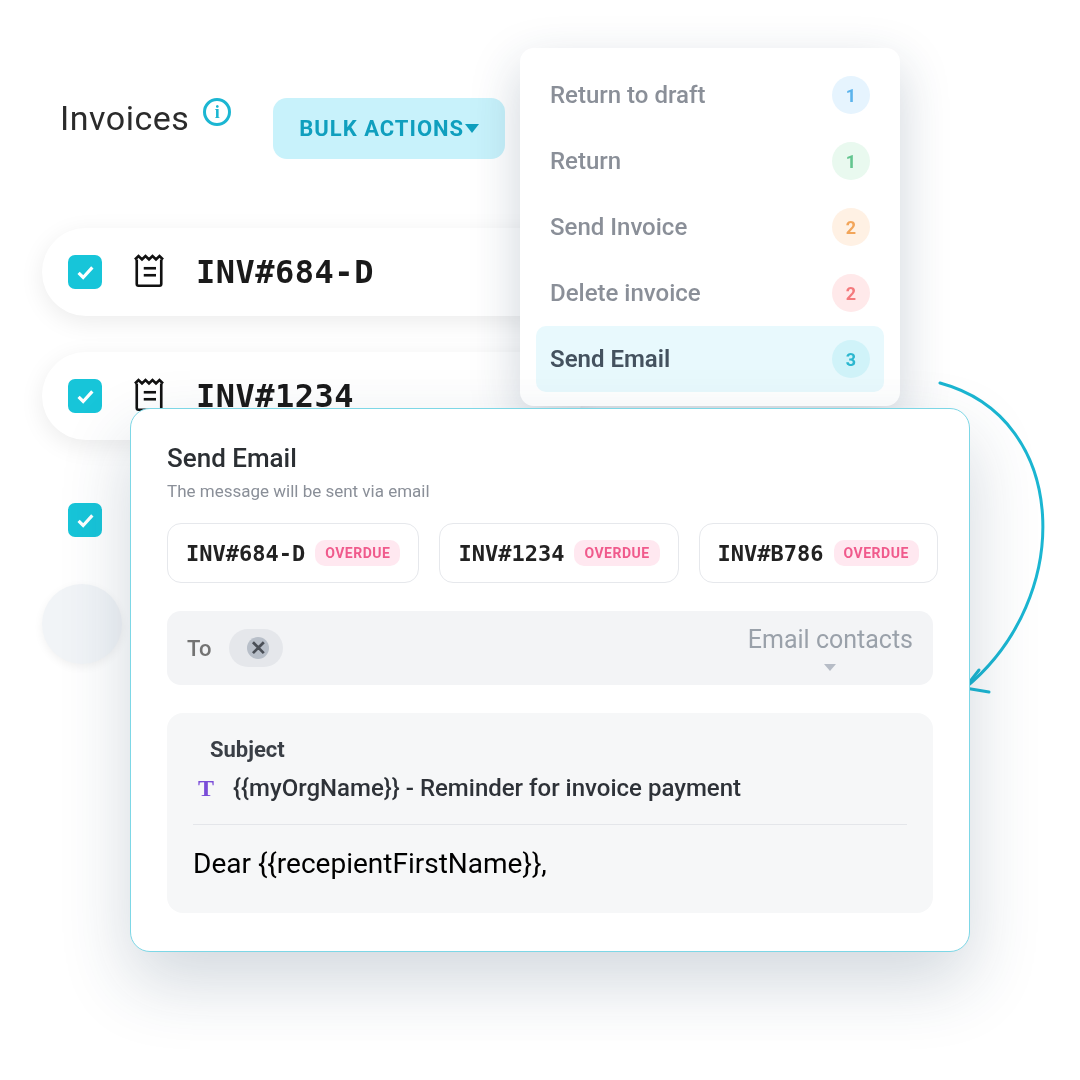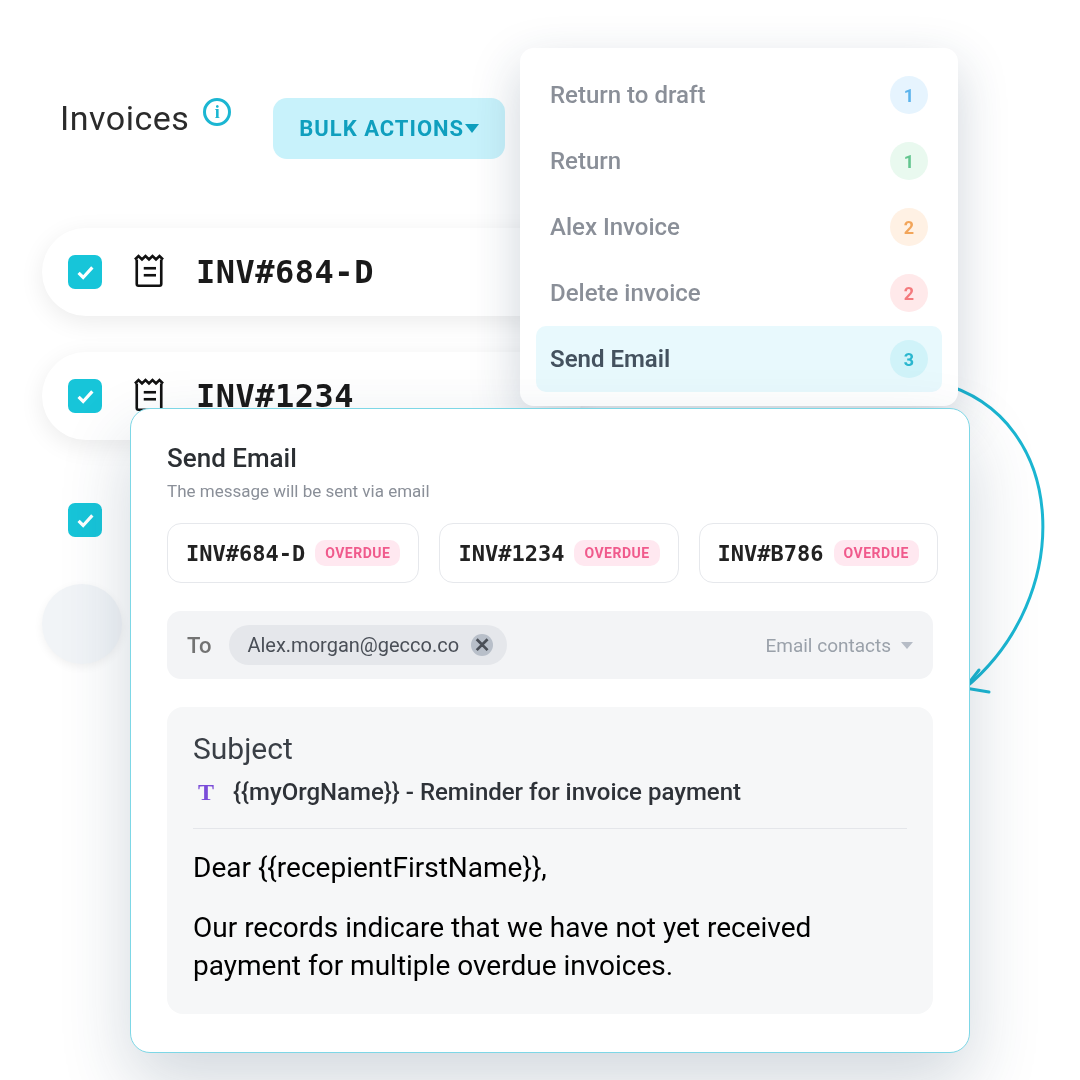--- a/index.html
+++ b/index.html
@@ -100,21 +100,21 @@
     color: #1a1a1a;
     font-family: ui-monospace, Menlo, Consolas, monospace;
     letter-spacing: 0.5px;
   }
 
   
   .menu {
     position: absolute;
     left: 520px;
     top: 48px;
-    width: 438px;
+    width: 380px;
     background: #ffffff;
     border-radius: 14px;
     box-shadow: 0 18px 50px rgba(30,60,90,0.22);
     padding: 14px 16px;
     z-index: 20;
   }
   .menu-item {
     display: flex;
     align-items: center;
     justify-content: space-between;
@@ -241,43 +241,45 @@
     display: inline-flex;
     align-items: center;
     justify-content: center;
     font-size: 14px;
     font-weight: 700;
     cursor: pointer;
   }
   .contacts {
     margin-left: auto;
     color: #9aa1aa;
-    font-size: 19px;
+    font-size: 25px;
     display: inline-flex;
     align-items: center;
     gap: 10px;
     cursor: pointer;
+    flex-direction: column;
   }
   .mini-chev {
     width: 0; height: 0;
     border-left: 6px solid transparent;
     border-right: 6px solid transparent;
     border-top: 7px solid #b6bcc6;
   }
 
   .body-box {
     margin-top: 28px;
     background: #f6f7f8;
     border-radius: 16px;
     padding: 24px 26px 30px;
   }
   .subject-label {
-    font-size: 30px;
+    font-size: 22px;
     color: #3a3f46;
-    font-weight: 400;
+    font-weight: 700;
+    margin-left: 17px;
   }
   .subject-line {
     margin-top: 12px;
     display: flex;
     align-items: center;
     gap: 14px;
     font-size: 24px;
     color: #2e3238;
     font-weight: 500;
   }
@@ -318,21 +320,21 @@
 <div class="menu">
   <div class="menu-item">
     <span class="mi-label">Return to draft</span>
     <span class="badge b-blue">1</span>
   </div>
   <div class="menu-item">
     <span class="mi-label">Return</span>
     <span class="badge b-green">1</span>
   </div>
   <div class="menu-item">
-    <span class="mi-label">Alex Invoice</span>
+    <span class="mi-label">Send Invoice</span>
     <span class="badge b-orange">2</span>
   </div>
   <div class="menu-item">
     <span class="mi-label">Delete invoice</span>
     <span class="badge b-pink">2</span>
   </div>
   <div class="menu-item selected">
     <span class="mi-label">Send Email</span>
     <span class="badge b-teal">3</span>
   </div>
@@ -404,34 +406,32 @@
     </div>
     <div class="chip">
       <span class="chip-id">INV#B786</span>
       <span class="chip-status">OVERDUE</span>
     </div>
   </div>
 
   <div class="to-row">
     <span class="to-label">To</span>
     <span class="email-pill">
-      <span>Alex.morgan@gecco.co</span>
       <span class="pill-x">✕</span>
     </span>
     <span class="contacts">
       <span>Email contacts</span>
       <span class="mini-chev"></span>
     </span>
   </div>
 
   <div class="body-box">
     <div class="subject-label">Subject</div>
     <div class="subject-line">
       <span class="text-tool">T</span>
       <span>{{myOrgName}} - Reminder for invoice payment</span>
     </div>
     <hr class="divider">
     <div class="body-text">
       <p>Dear {{recepientFirstName}},</p>
-      <p>Our records indicare that we have not yet received payment for multiple overdue invoices.</p>
     </div>
   </div>
 </div>
 
 </body></html>

